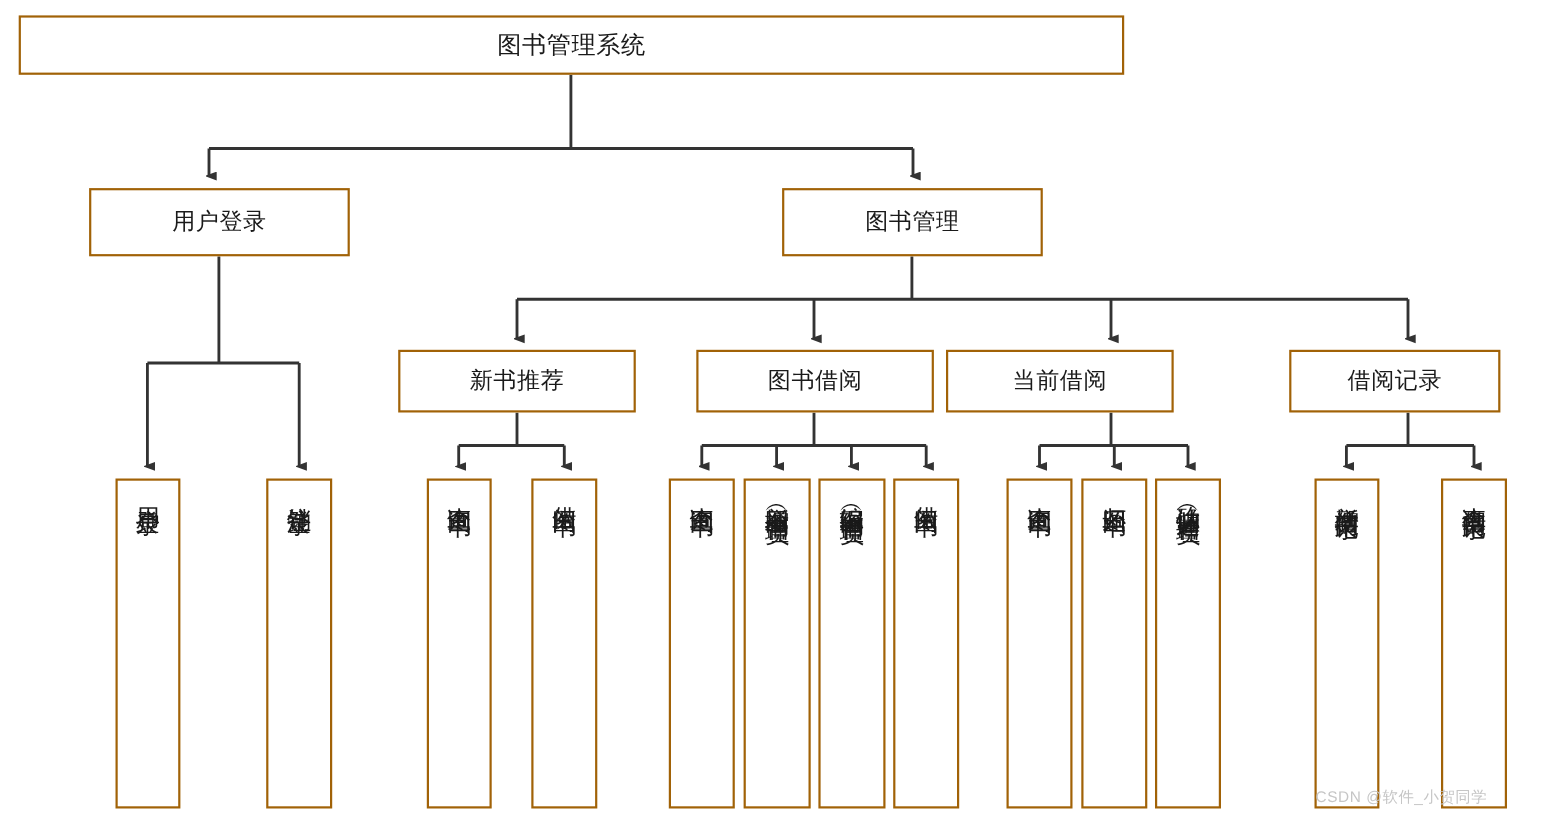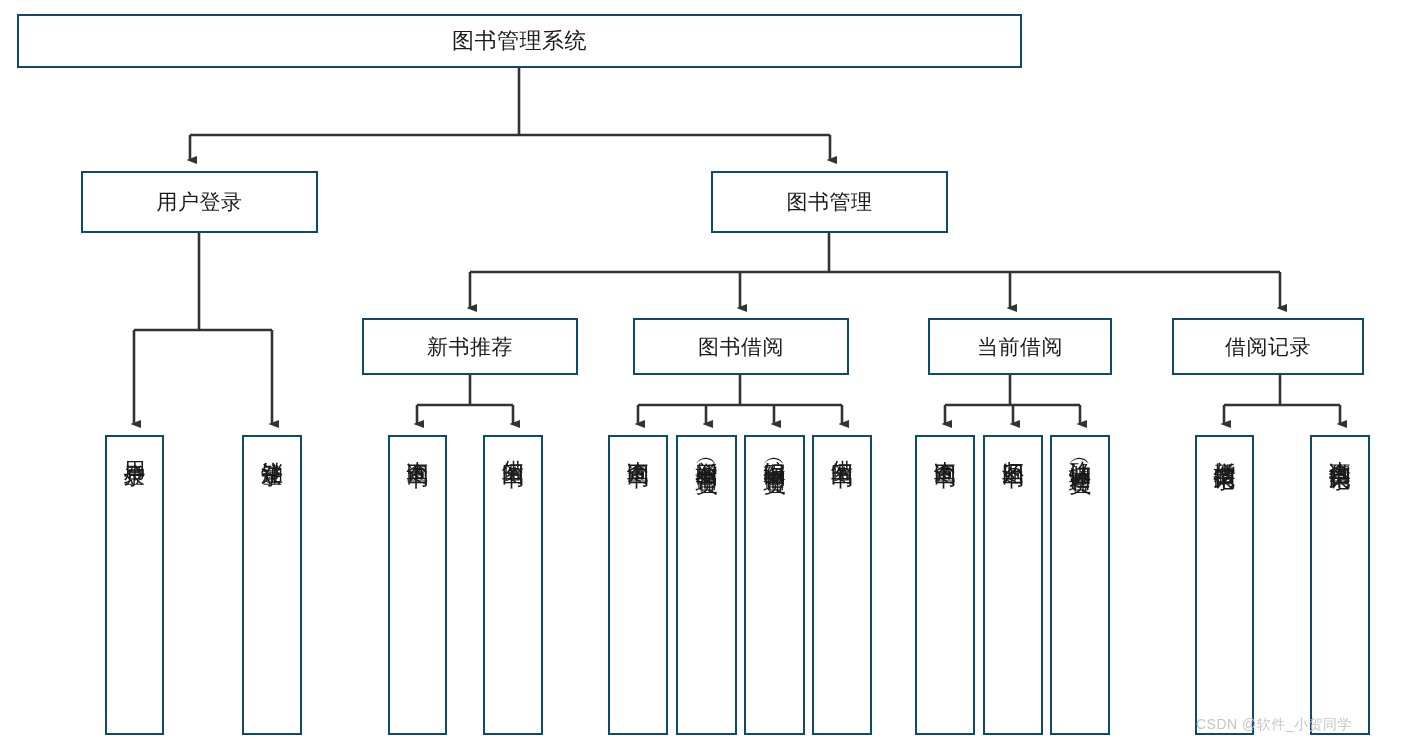--- a/index.html
+++ b/index.html
@@ -22,21 +22,21 @@
     left: 0;
     top: 0;
     width: 1405px;
     height: 747px;
     pointer-events: none;
   }
   .node {
     position: absolute;
     box-sizing: border-box;
     background: #ffffff;
-    border: 2px solid #0c4a6e;
+    border: 2px solid #a16207;
     display: flex;
     align-items: center;
     justify-content: center;
     overflow: hidden;
   }
   .node .lbl {
     color: #1a1a1a;
     text-align: center;
     line-height: 1.12;
     white-space: pre;
@@ -135,21 +135,21 @@
   <div class="node horiz" style="left:362px; top:318px; width:216px; height:57px;">
     <span class="lbl">新书推荐</span>
   </div>
 
   <div class="node horiz" style="left:711px; top:171px; width:237px; height:62px;">
     <span class="lbl">图书管理</span>
   </div>
   <div class="node horiz" style="left:633px; top:318px; width:216px; height:57px;align-items:center;">
     <span class="lbl">图书借阅</span>
   </div>
-  <div class="node horiz" style="left:928px; top:318px; width:184px; height:57px;">
+  <div class="node horiz" style="left:860px; top:318px; width:207px; height:57px;">
     <span class="lbl">当前借阅</span>
   </div>
   <div class="node horiz" style="left:1172px; top:318px; width:192px; height:57px;">
     <span class="lbl">借阅记录</span>
   </div>
 
   <div class="node vert" style="left:105px; top:435px; width:59px; height:300px;">
     <span class="lbl">用户登录</span>
   </div>
   <div class="node vert" style="left:242px; top:435px; width:60px; height:300px;">

